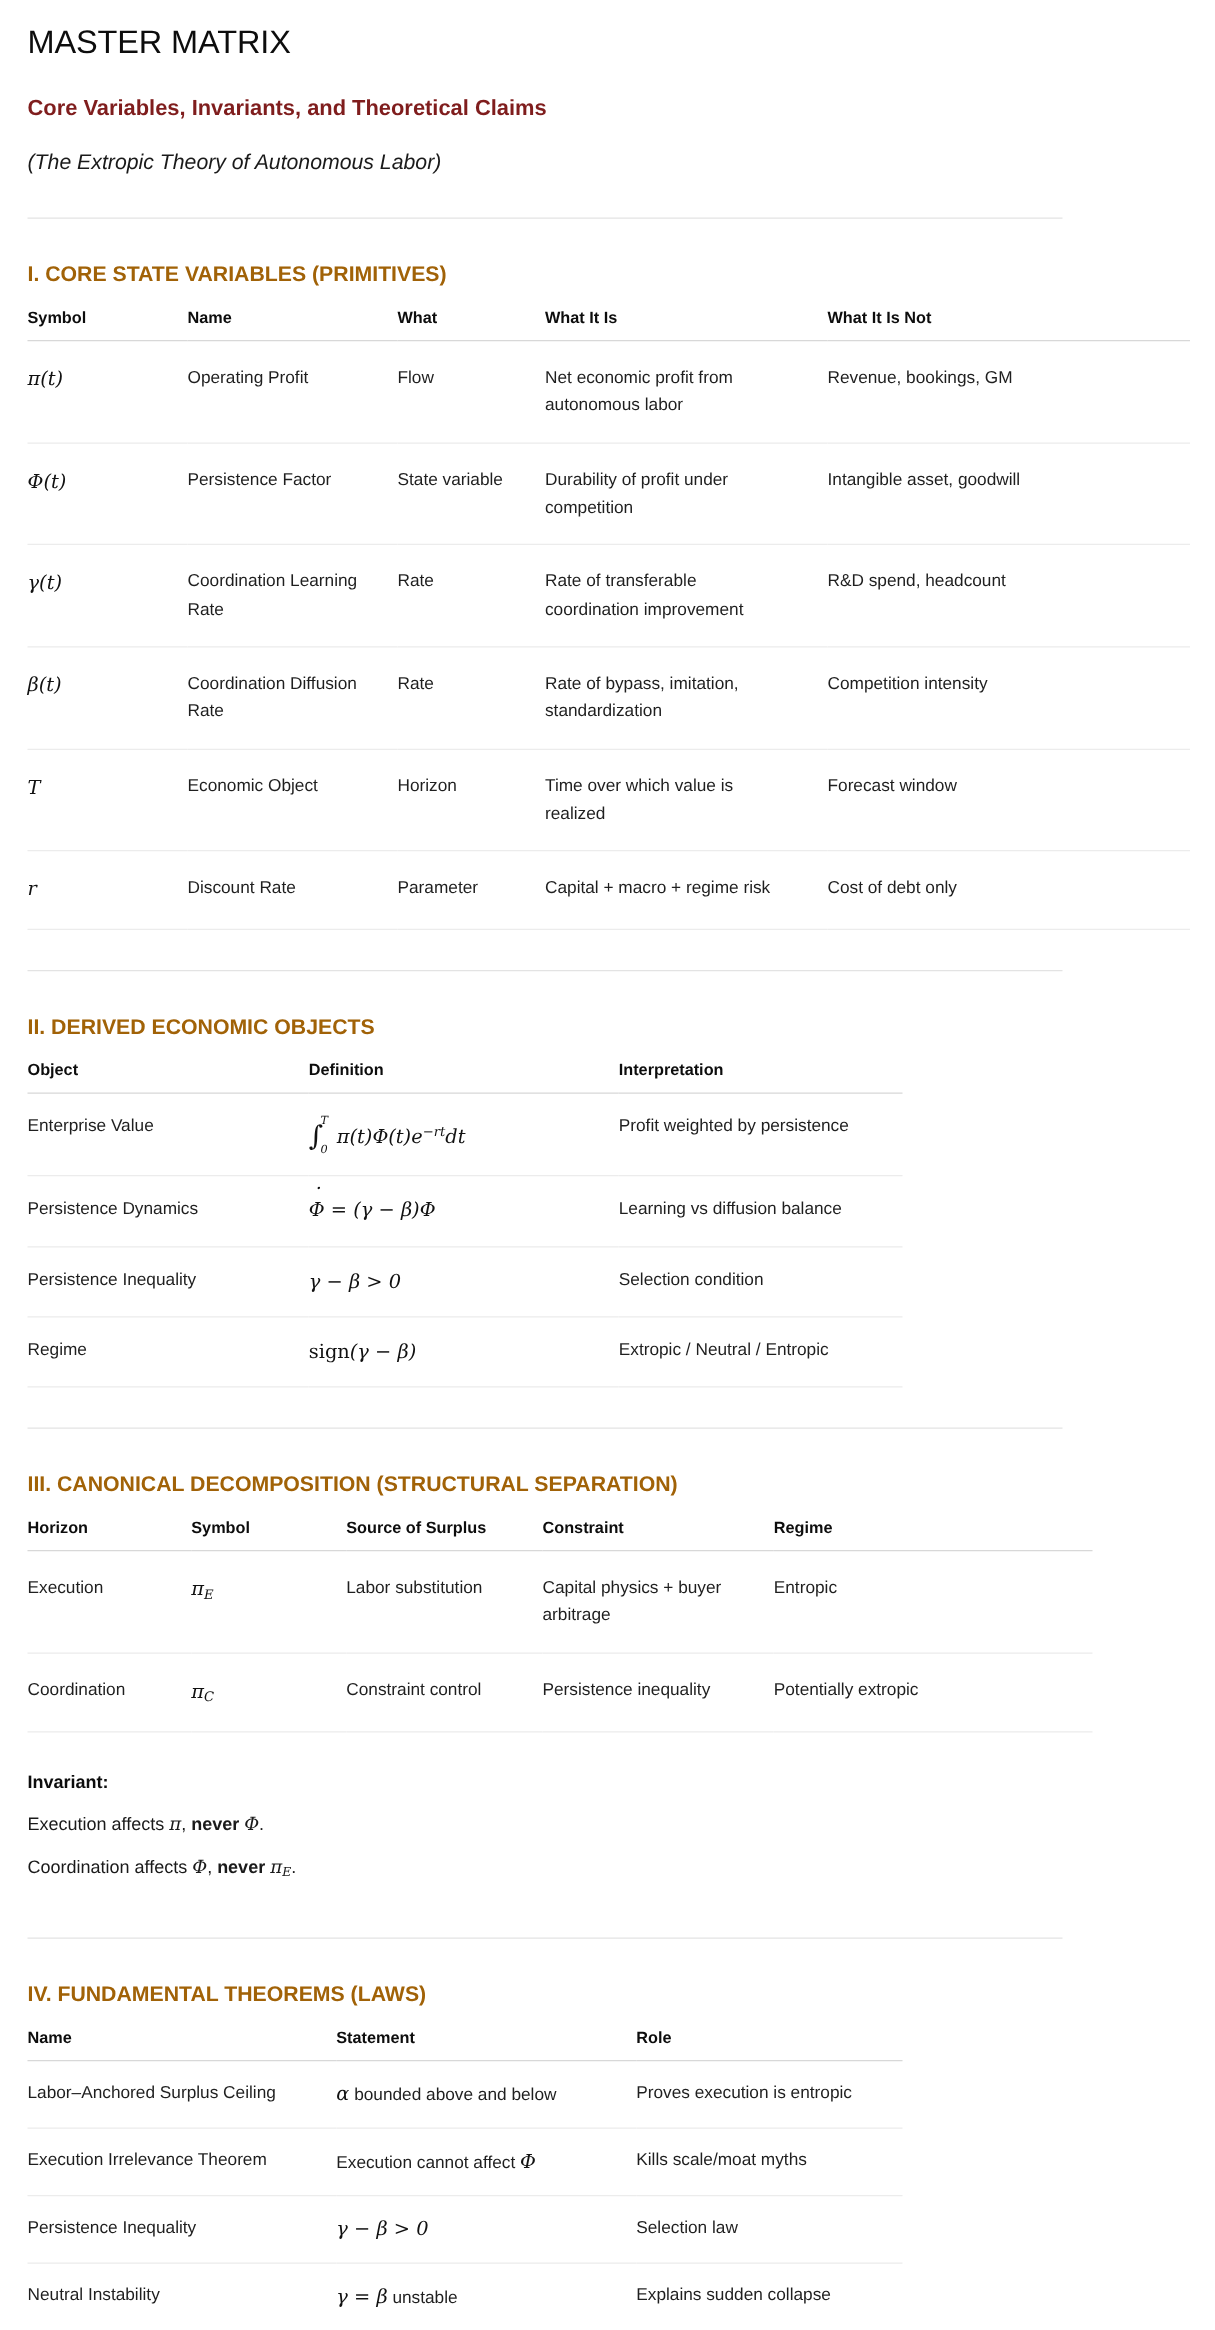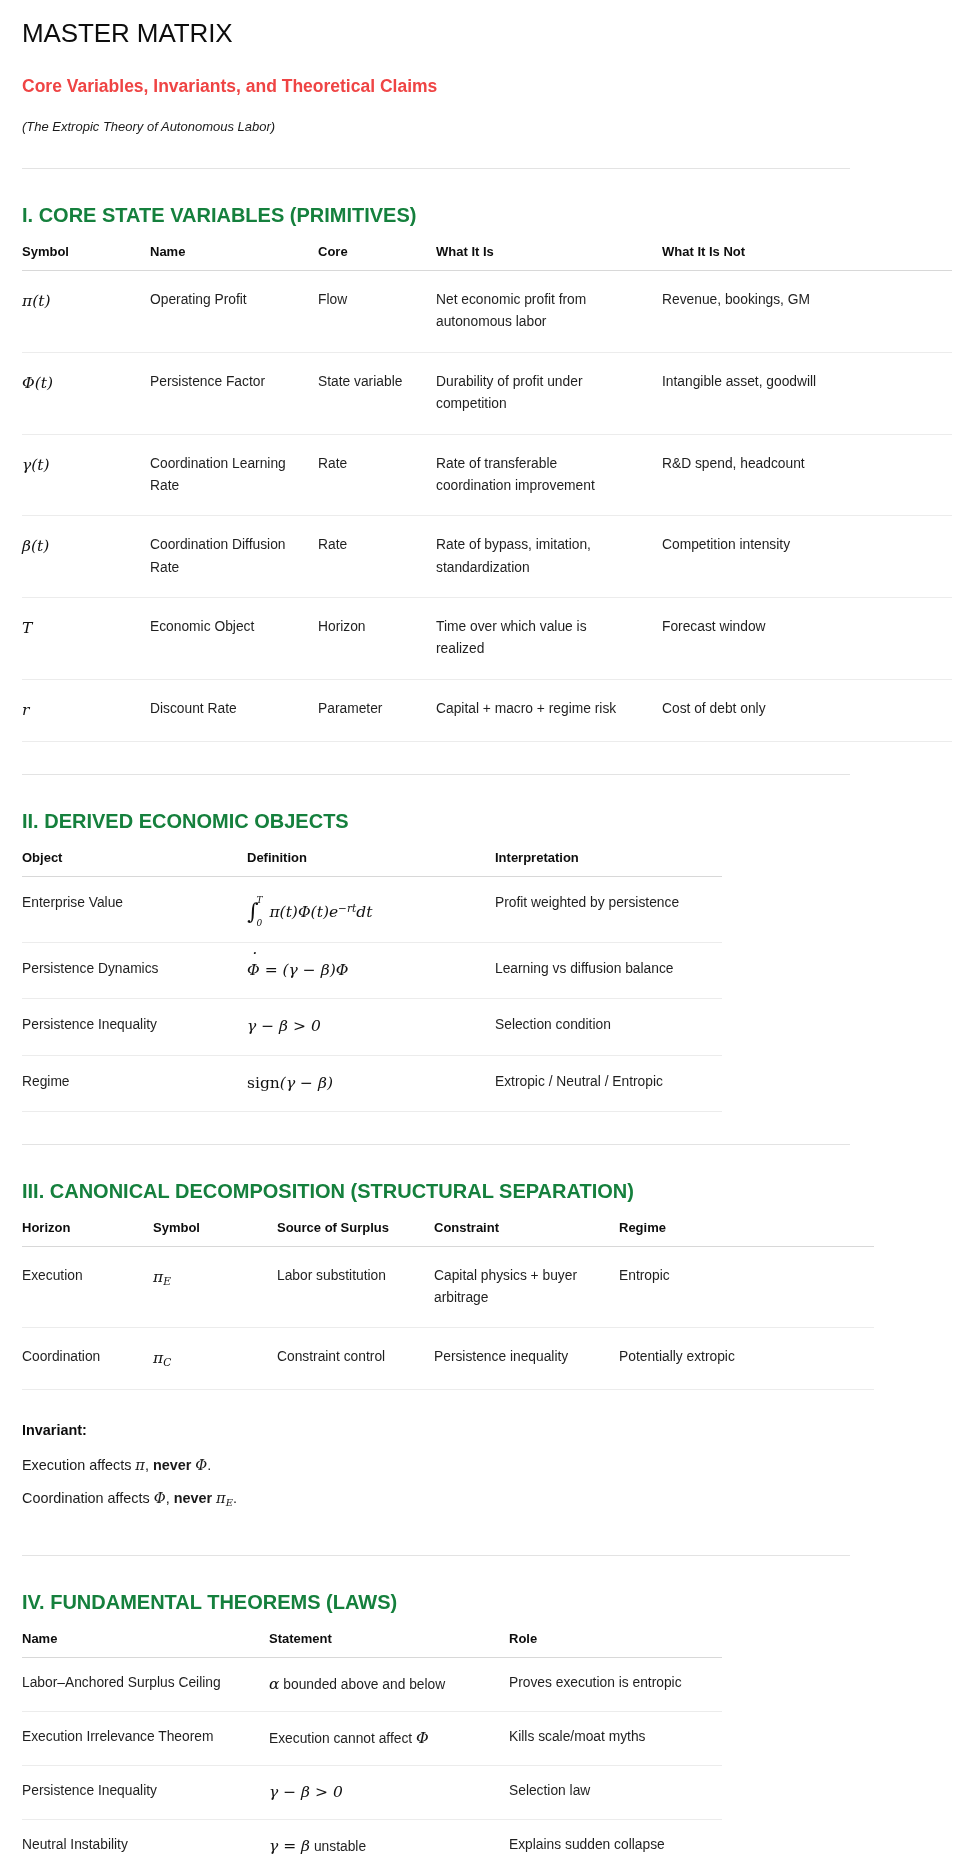--- a/index.html
+++ b/index.html
@@ -25,44 +25,44 @@
     font-size: 26px;
     font-weight: 400;
     letter-spacing: -0.1px;
     color: #0d0d0d;
     margin: 0 0 26px 0;
     line-height: 1.2;
   }
   .doc-subtitle {
     font-size: 17.5px;
     font-weight: 700;
-    color: #ef4444;
+    color: #7f1d1d;
     margin: 0 0 20px 0;
     line-height: 1.3;
   }
   .doc-parenthetical {
-    font-size: 13px;
+    font-size: 17px;
     font-style: italic;
     color: #1a1a1a;
     margin: 0;
     line-height: 1.4;
   }
 
   
   .section-rule {
     border: 0;
     border-top: 1px solid #e3e3e3;
     margin: 32px 100px 34px 0;
     height: 0;
   }
 
   .section-heading {
-    font-size: 20px;
+    font-size: 17px;
     font-weight: 700;
-    color: #15803d;
+    color: #a16207;
     margin: 0 0 16px 0;
     line-height: 1.25;
   }
 
   
   table.matrix {
     border-collapse: collapse;
     table-layout: fixed;
     font-size: 13.8px;
   }
@@ -211,21 +211,21 @@
         <col class="c0">
         <col class="c1">
         <col class="c2">
         <col class="c3">
         <col class="c4">
       </colgroup>
     <thead>
       <tr>
         <th>Symbol</th>
         <th>Name</th>
-        <th>Core</th>
+        <th>What</th>
         <th>What It Is</th>
         <th>What It Is Not</th>
       </tr>
     </thead>
     <tbody>
       <tr>
         <td><span class="math">π(<span>t</span>)</span></td>
         <td>Operating Profit</td>
         <td>Flow</td>
         <td class="wrapcell">Net economic profit from autonomous labor</td>

